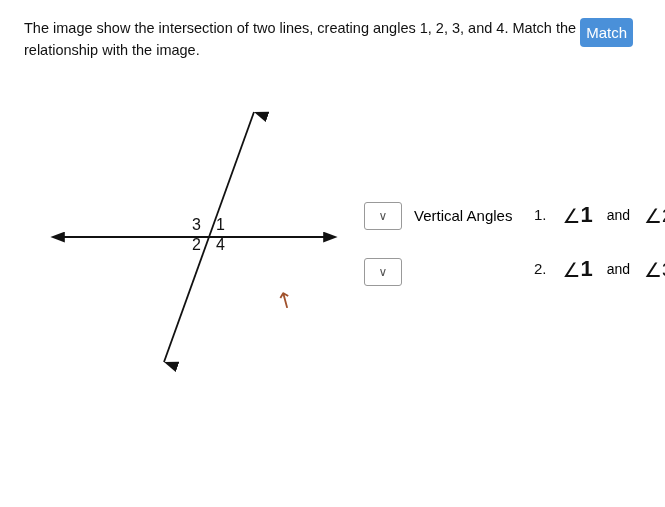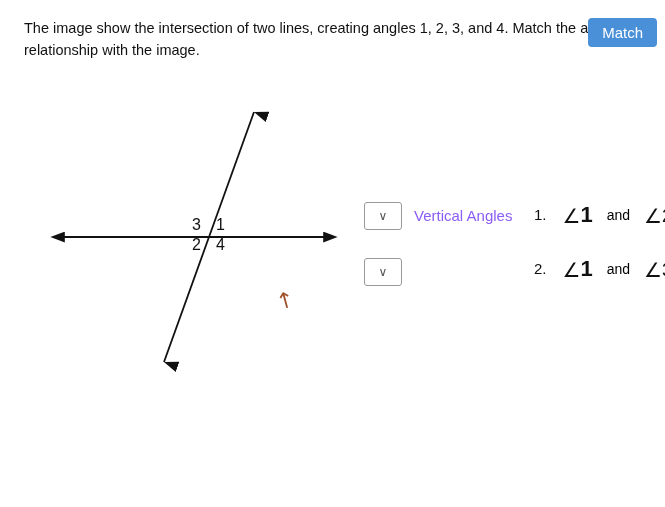--- a/index.html
+++ b/index.html
@@ -21,26 +21,26 @@
     }
     .instructions {
       font-size: 14.5px;
       line-height: 1.5;
       color: #111;
       margin-bottom: 10px;
     }
     .match-btn {
       position: absolute;
       top: 18px;
-      right: 8px;
+      right: 32px;
       background: #4a90d9;
       color: #fff;
       border: none;
       border-radius: 4px;
-      padding: 6px 14px;
+      padding: 6px 6px;
       font-size: 15px;
       cursor: pointer;
       font-weight: 500;
     }
     .content-area {
       display: flex;
       flex-direction: row;
       margin-top: 4px;
     }
     .diagram-area {
@@ -74,21 +74,21 @@
       align-items: center;
       justify-content: center;
       cursor: pointer;
       margin-right: 12px;
       flex-shrink: 0;
       font-size: 12px;
       color: #555;
     }
     .row-label {
       font-size: 15px;
-      color: #8b5cf6;
+      color: #000000;
       min-width: 120px;
     }
     .question-number {
       font-size: 15px;
       color: #111;
       margin-right: 8px;
     }
     .angle-text {
       font-size: 18px;
       font-weight: 500;

